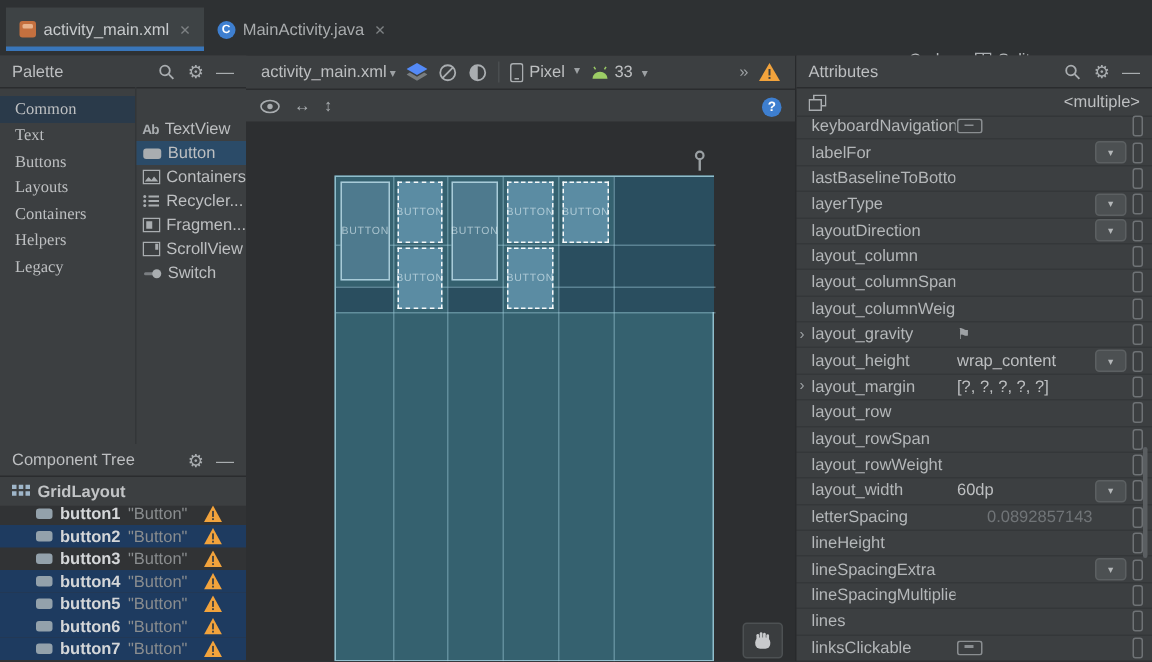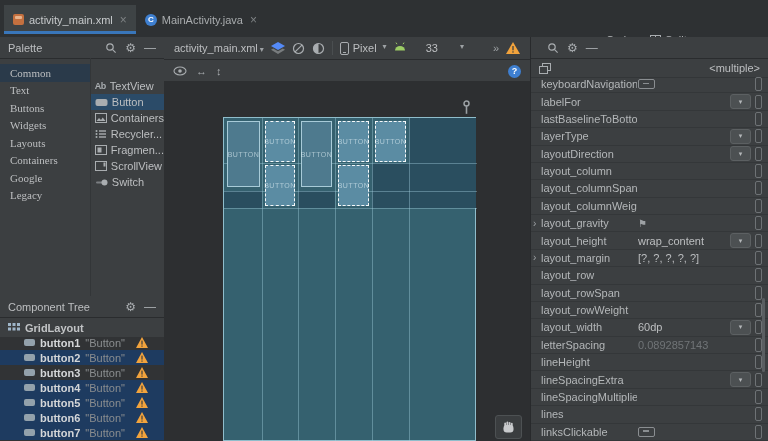--- a/index.html
+++ b/index.html
@@ -68,21 +68,21 @@
   .panbtn{position:absolute;right:8px;bottom:2px;width:25px;height:22px;background:#3A3D3F;border:1px solid #4D5153;border-radius:3px;display:flex;align-items:center;justify-content:center;}
 
   .right{position:absolute;left:530px;top:37px;width:238px;height:404px;background:#3C3F41;border-left:1px solid #282A2C;box-sizing:border-box;}
   .sub-h{height:18px;display:flex;align-items:center;padding:0 8px;border-bottom:1px solid #333638;}
   .sub-h .ml{flex:1;text-align:right;color:#BDBFC1;}
   .attr-list{position:absolute;left:0;top:39px;right:0;bottom:0;display:flex;flex-direction:column;}
   .arow{flex:1;display:flex;align-items:center;position:relative;border-bottom:1px solid rgba(0,0,0,0.12);padding-right:6px;box-sizing:border-box;}
   .aexp{position:absolute;left:2px;color:#9DA1A4;font-size:10px;}
   .aname{width:96px;padding-left:10px;color:#B4B7B9;white-space:nowrap;overflow:hidden;flex:none;}
   .aval{flex:1;display:flex;align-items:center;padding-left:1px;color:#BDBFC1;white-space:nowrap;overflow:hidden;}
-  .aval.gray{color:#707477;}
+  .aval.gray{color:#707477;margin-left:20px;}
   .combo{flex:none;width:19px;height:13px;background:#4C5052;border:1px solid #5C6062;border-radius:3px;display:flex;align-items:center;justify-content:center;color:#B4B7B9;font-size:7px;margin-right:4px;}
   .bracket{flex:none;width:5px;height:12px;border:1px solid #6E7275;border-radius:2px;}
   .atoggle{width:15px;height:8px;border:1px solid #8A8E91;border-radius:2px;position:relative;}
   .atoggle::after{content:"";position:absolute;left:4px;top:2.5px;width:6px;height:1.5px;background:#8A8E91;}
   .aflag{color:#9DA1A4;font-size:10px;}
   .rscroll{position:absolute;left:762px;top:298px;width:3px;height:74px;background:#5A5E61;border-radius:2px;}
 </style>
 </head>
 <body>
 
@@ -151,30 +151,27 @@
           <div class="cat sel">
             <span>Common</span>
           </div>
           <div class="cat">
             <span>Text</span>
           </div>
           <div class="cat">
             <span>Buttons</span>
           </div>
           <div class="cat">
-            <span>Widgets</span>
-          </div>
-          <div class="cat">
             <span>Layouts</span>
           </div>
           <div class="cat">
             <span>Containers</span>
           </div>
           <div class="cat">
-            <span>Google</span>
+            <span>Helpers</span>
           </div>
           <div class="cat">
             <span>Legacy</span>
           </div>
         </div>
       <div class="pal-items">
           <div class="pitem">
             <span class="icw">
               <span class="ic-ab">Ab</span>
             </span>
@@ -388,21 +385,21 @@
       <span style="display:flex;gap:4px;">
         <span class="icw">
             <svg width="9" height="13">
               <rect x="0.5" y="0.5" width="8" height="12" rx="1.5" fill="none" stroke="#A9ADB0"></rect>
               <line x1="3" y1="10.5" x2="6" y2="10.5" stroke="#A9ADB0"></line>
             </svg>
           </span>
         <span>Pixel</span>
         <span class="ddarrow">▾</span>
       </span>
-      <span style="display:flex;align-items:flex-start;gap:20px;">
+      <span style="display:flex;align-items:center;gap:4px;">
         <span class="icw">
             <svg width="12" height="9">
               <path d="M1 8.5a5 4.6 0 0 1 10 0z" fill="#9CCC65"></path>
               <line x1="3" y1="2.2" x2="2" y2="0.6" stroke="#9CCC65"></line>
               <line x1="9" y1="2.2" x2="10" y2="0.6" stroke="#9CCC65"></line>
             </svg>
           </span>
         <span>33</span>
         <span class="ddarrow">▾</span>
       </span>
@@ -464,20 +461,21 @@
               <rect x="5.7" y="0.9" width="1.8" height="5" rx="0.9" fill="#C8CACC"></rect>
               <rect x="7.9" y="1.8" width="1.8" height="5" rx="0.9" fill="#C8CACC"></rect>
             </svg>
           </span>
       </div>
     </div>
   </div>
 
   <div class="right">
     <div class="panel-h">
+      <span class="ttl">Attributes</span>
       <span class="hic icw">
           <svg width="12" height="12">
             <circle cx="5" cy="5" r="3.2" fill="none" stroke="#A9ADB0" stroke-width="1.2"></circle>
             <line x1="7.6" y1="7.6" x2="10.6" y2="10.6" stroke="#A9ADB0" stroke-width="1.2"></line>
           </svg>
         </span>
       <span class="hic">⚙</span>
       <span class="hic">—</span>
     </div>
     <div class="sub-h">

